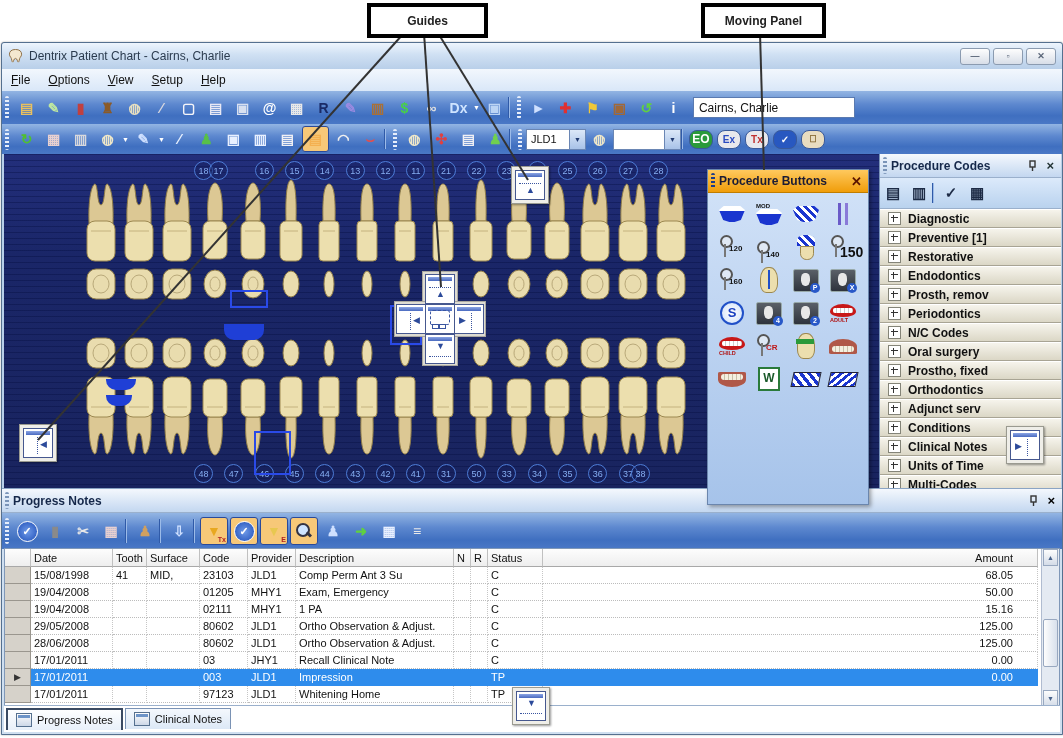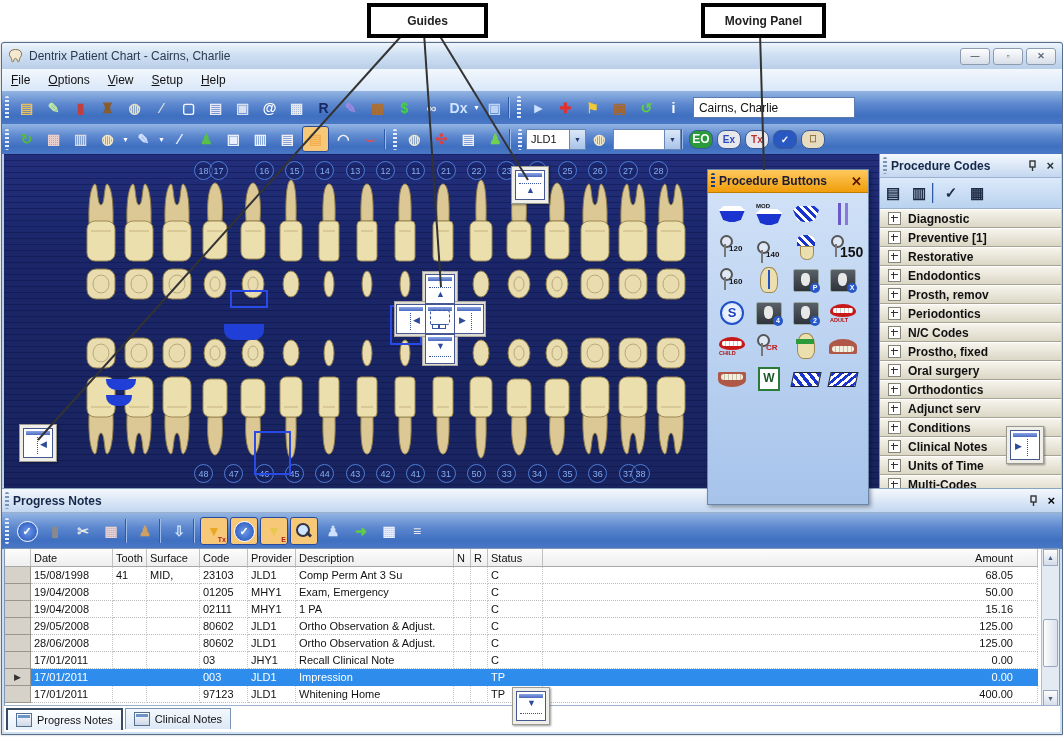--- a/index.html
+++ b/index.html
@@ -745,25 +745,25 @@
           <div class="cat">
             <span class="plus"></span>
             <span>Periodontics</span>
           </div>
           <div class="cat">
             <span class="plus"></span>
             <span>N/C Codes</span>
           </div>
           <div class="cat">
             <span class="plus"></span>
+            <span>Oral surgery</span>
+          </div>
+          <div class="cat">
+            <span class="plus"></span>
             <span>Prostho, fixed</span>
-          </div>
-          <div class="cat">
-            <span class="plus"></span>
-            <span>Oral surgery</span>
           </div>
           <div class="cat">
             <span class="plus"></span>
             <span>Orthodontics</span>
           </div>
           <div class="cat">
             <span class="plus"></span>
             <span>Adjunct serv</span>
           </div>
           <div class="cat">
@@ -1145,21 +1145,20 @@
             <div class="rcell marker" style="left: 0px; width: 26px; font-size: 9px; color: rgb(51, 51, 51); justify-content: center;"></div>
             <div class="rcell" style="left: 26px; width: 82px;">17/01/2011</div>
             <div class="rcell" style="left: 108px; width: 34px;"></div>
             <div class="rcell" style="left: 142px; width: 53px;"></div>
             <div class="rcell" style="left: 195px; width: 48px;">97123</div>
             <div class="rcell" style="left: 243px; width: 48px;">JLD1</div>
             <div class="rcell" style="left: 291px; width: 158px;">Whitening Home</div>
             <div class="rcell" style="left: 449px; width: 17px;"></div>
             <div class="rcell" style="left: 466px; width: 17px;"></div>
             <div class="rcell" style="left: 483px; width: 55px;">TP</div>
-            <div class="rcell" style="left: 538px; width: 495px; justify-content: flex-end; padding-right: 24px;">400.00</div>
           </div>
           <div id="vscroll">
             <div class="sbtn" style="top: 0px;">▲</div>
             <div class="sbtn" style="bottom: 0px;">▼</div>
             <div id="sthumb" style="top: 70px; height: 46px;"></div>
           </div>
         </div>
     <div id="tabbar">
           <div class="tab active">
             <span class="tabicon"></span>

